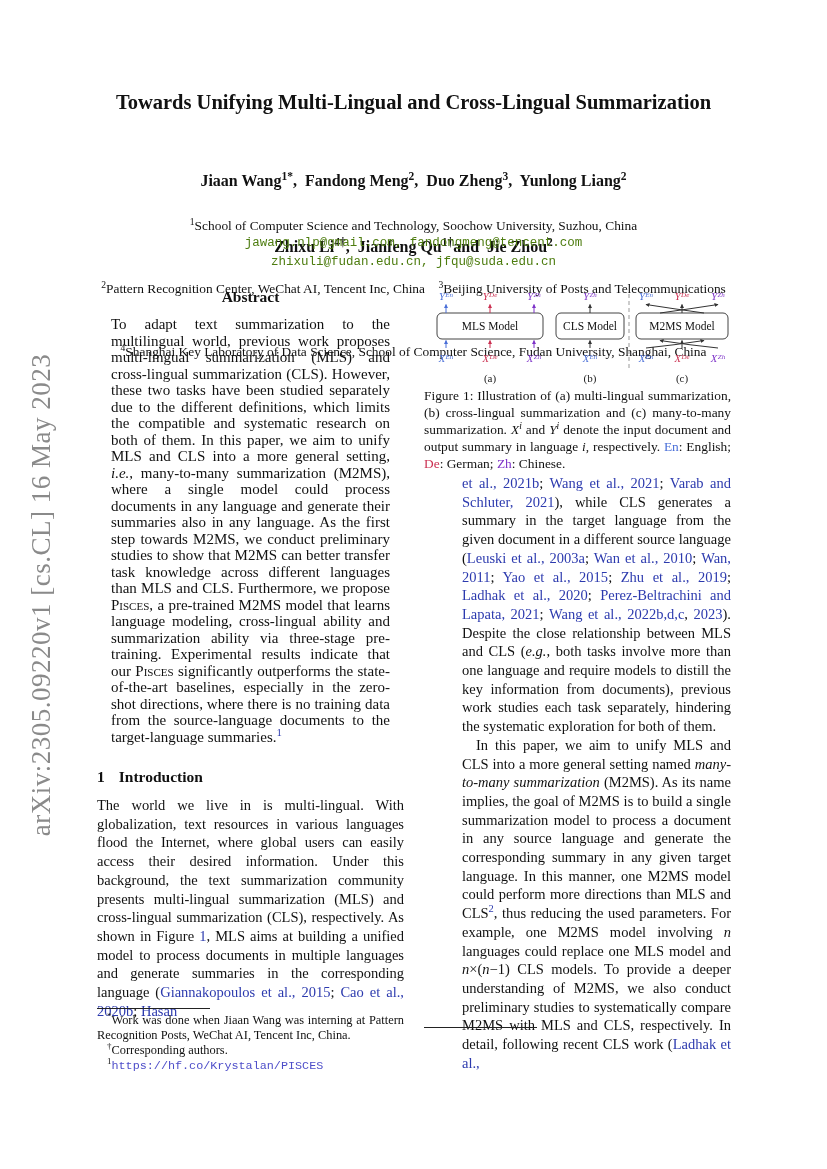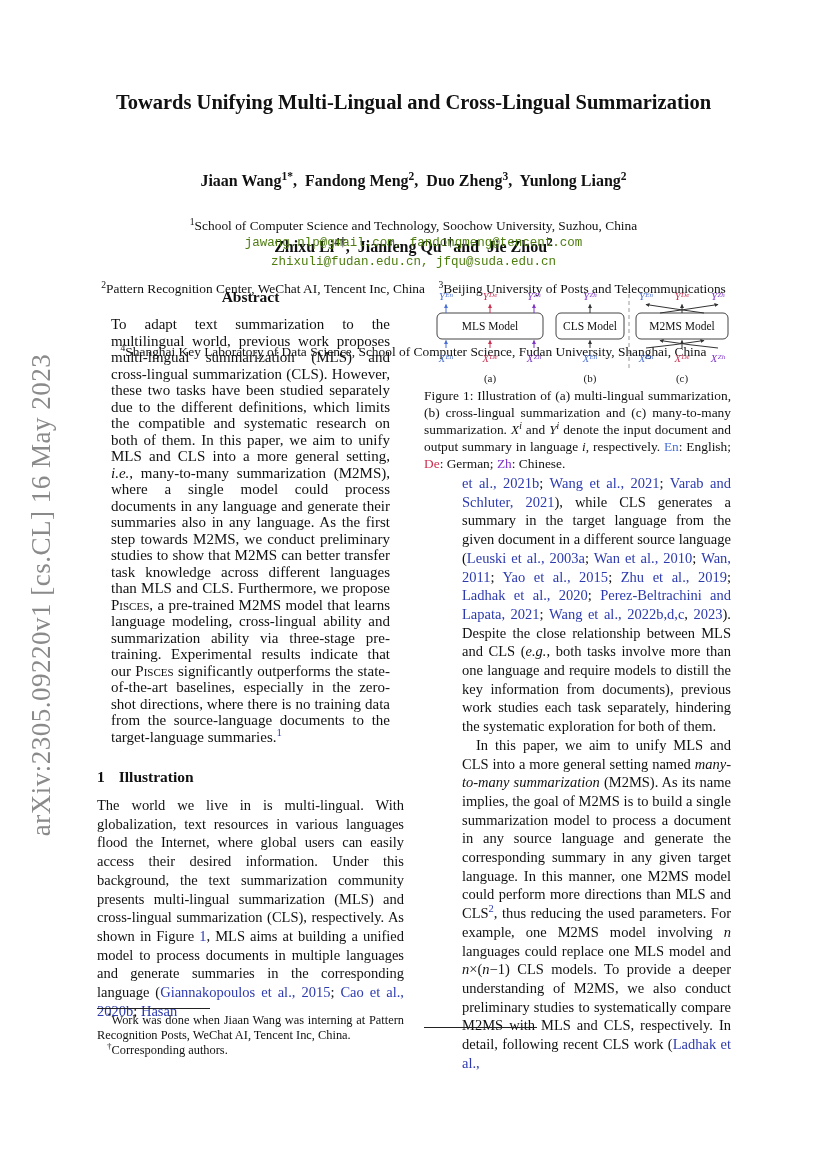--- a/index.html
+++ b/index.html
@@ -111,28 +111,29 @@
 <div class="emails">
   <div>jawang.nlp@gmail.com, fandongmeng@tencent.com</div>
   <div>zhixuli@fudan.edu.cn, jfqu@suda.edu.cn</div>
 </div>
 
 <div class="col col-left">
   <div class="abstract-heading">Abstract</div>
   <div class="abstract-body"><span>To adapt text summarization to the multilingual world, previous work proposes multi-lingual summarization (MLS) and cross-lingual summarization (CLS). However, these two tasks have been studied separately due to the different definitions, which limits the compatible and systematic research on both of them. In this paper, we aim to unify MLS and CLS into a more general setting, </span><span class="it">i.e.</span><span>, many-to-many summarization (M2MS), where a single model could process documents in any language and generate their summaries also in any language. As the first step towards M2MS, we conduct preliminary studies to show that M2MS can better transfer task knowledge across different languages than MLS and CLS. Furthermore, we propose </span><span class="sc">Pisces</span><span>, a pre-trained M2MS model that learns language modeling, cross-lingual ability and summarization ability via three-stage pre-training. Experimental results indicate that our </span><span class="sc">Pisces</span><span> significantly outperforms the state-of-the-art baselines, especially in the zero-shot directions, where there is no training data from the source-language documents to the target-language summaries.</span><span class="supcite">1</span></div>
 
   <div class="sec-heading">
-    <span class="sec-num">1</span><span>Illustration</span>
+    <span class="sec-num">1</span><span>Introduction</span>
   </div>
   <div class="intro-body"><span>The world we live in is multi-lingual. With globalization, text resources in various languages flood the Internet, where global users can easily access their desired information. Under this background, the text summarization community presents multi-lingual summarization (MLS) and cross-lingual summarization (CLS), respectively. As shown in Figure </span><span class="cite">1</span><span>, MLS aims at building a unified model to process documents in multiple languages and generate summaries in the corresponding language (</span><span class="cite">Giannakopoulos et al., 2015</span><span>; </span><span class="cite">Cao et al., 2020b</span><span>; </span><span class="cite">Hasan</span></div>
 
   <div class="fn-rule"></div>
   <div class="footnotes">
     <p class="footnote"><span class="sup">*</span><span>Work was done when Jiaan Wang was interning at Pattern Recognition Posts, WeChat AI, Tencent Inc, China.</span></p>
     <p class="footnote"><span class="sup">†</span><span>Corresponding authors.</span></p>
+    <p class="footnote"><span class="sup">1</span><span class="url">https://hf.co/Krystalan/PISCES</span></p>
   </div>
 </div>
 
 <div class="col col-right">
   <div class="figure"><svg viewBox="0 0 307 100" width="307" height="100">
         <defs>
           <marker id="arr-dark" markerWidth="5" markerHeight="5" refX="3.5" refY="2" orient="auto">
             <path d="M0,0L4,2L0,4Z" fill="#333"></path>
           </marker>
           <marker id="arr-En" markerWidth="5" markerHeight="5" refX="3.5" refY="2" orient="auto">

